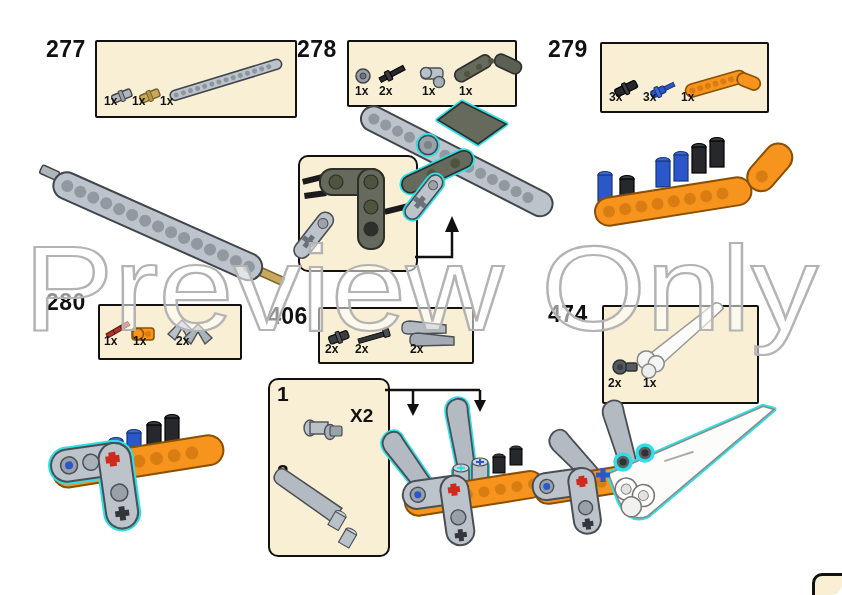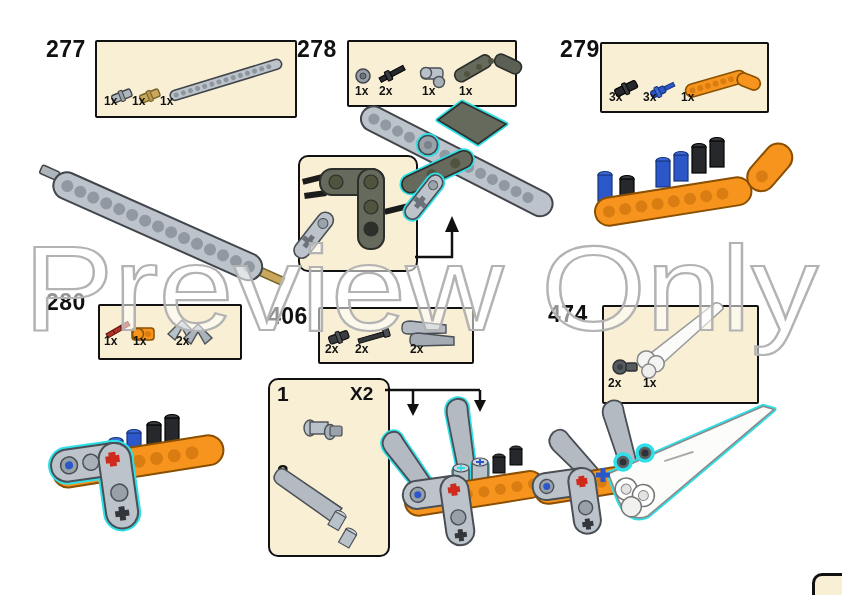--- a/index.html
+++ b/index.html
@@ -1,35 +1,35 @@
 <!DOCTYPE html>
 <html><head>
 <meta charset="utf-8">
 <style>
   html,body{margin:0;padding:0;background:#fff;}
   .canvas{position:relative;width:842px;height:595px;background:#ffffff;overflow:hidden;
-          font-family:"Liberation Sans",sans-serif;}
+          font-family:"Liberation Sans",sans-serif;border-radius:11px;}
   .stepnum{position:absolute;font-size:23px;font-weight:bold;color:#111;letter-spacing:0.5px;}
   .pbox{position:absolute;background:#f8efd5;border:2.5px solid #111;border-radius:2px;}
   .rbox{position:absolute;background:#f8efd5;border:2.5px solid #111;border-radius:10px;}
   .count{position:absolute;font-size:12px;font-weight:bold;color:#111;}
   .sublbl{position:absolute;font-weight:bold;color:#111;}
   svg{position:absolute;overflow:visible;}
   .wm{position:absolute;left:0;top:0;pointer-events:none;}
   .corner{position:absolute;left:812px;top:573px;width:44px;height:34px;background:#f8efd5;
           border:3px solid #111;border-radius:10px 0 0 0;}
 </style>
 </head>
 <body>
 
 <div class="canvas">
 
   <div class="stepnum" style="left:46px;top:36px;">277</div>
   <div class="stepnum" style="left:297px;top:36px;">278</div>
-  <div class="stepnum" style="left:560px;top:36px;">279</div>
+  <div class="stepnum" style="left:548px;top:36px;">279</div>
   <div class="stepnum" style="left:46px;top:289px;">280</div>
   <div class="stepnum" style="left:268px;top:303px;">406</div>
   <div class="stepnum" style="left:548px;top:301px;">474</div>
 
   <div class="pbox" style="left:95px;top:40px;width:198px;height:74px;"></div>
   <div class="pbox" style="left:347px;top:40px;width:166px;height:63px;"></div>
   <div class="pbox" style="left:600px;top:42px;width:165px;height:67px;"></div>
   <div class="pbox" style="left:98px;top:304px;width:140px;height:52px;"></div>
   <div class="pbox" style="left:318px;top:307px;width:152px;height:53px;"></div>
   <div class="pbox" style="left:602px;top:305px;width:153px;height:95px;"></div>
@@ -301,21 +301,21 @@
         <rect x="55" y="12.5" width="14" height="7" fill="#cf2b1d"></rect>
       </g>
       <circle cx="64" cy="50" r="8.5" fill="#98a0a8" stroke="#4a4f55" stroke-width="1.5"></circle>
       <rect x="61" y="64" width="6" height="14" fill="#33363a"></rect>
       <rect x="57" y="68" width="14" height="6" fill="#33363a"></rect>
     </g>
   </svg>
 
   <div class="rbox" style="left:268px;top:378px;width:118px;height:175px;"></div>
   <div class="sublbl" style="left:277px;top:382px;font-size:21px;">1</div>
-  <div class="sublbl" style="left:350px;top:383px;font-size:19px;">X2</div>
+  <div class="sublbl" style="left:350px;top:405px;font-size:19px;">X2</div>
   <div class="sublbl" style="left:277px;top:460px;font-size:21px;">2</div>
   <svg style="left:268px;top:378px;" width="118" height="175">
     <g transform="translate(40,42)">
       <ellipse cx="2" cy="8" rx="6" ry="8" fill="#b9c1c9" stroke="#4a4f55" stroke-width="1.4"></ellipse>
       <rect x="2" y="2" width="18" height="12" fill="#b9c1c9" stroke="#4a4f55" stroke-width="1.4"></rect>
       <ellipse cx="22" cy="12" rx="5.5" ry="7.5" fill="#a8b0b8" stroke="#4a4f55" stroke-width="1.4"></ellipse>
       <rect x="22" y="6" width="12" height="10" rx="2" fill="#9aa2aa" stroke="#4a4f55" stroke-width="1.2"></rect>
     </g>
     <g transform="translate(14,98) rotate(30)">
       <path d="M0,-7 Q-7,-7 -7,1 Q-7,9 2,9 L66,15 L68,-2 Z" fill="#b3bac2" stroke="#4a4f55" stroke-width="1.5"></path>

